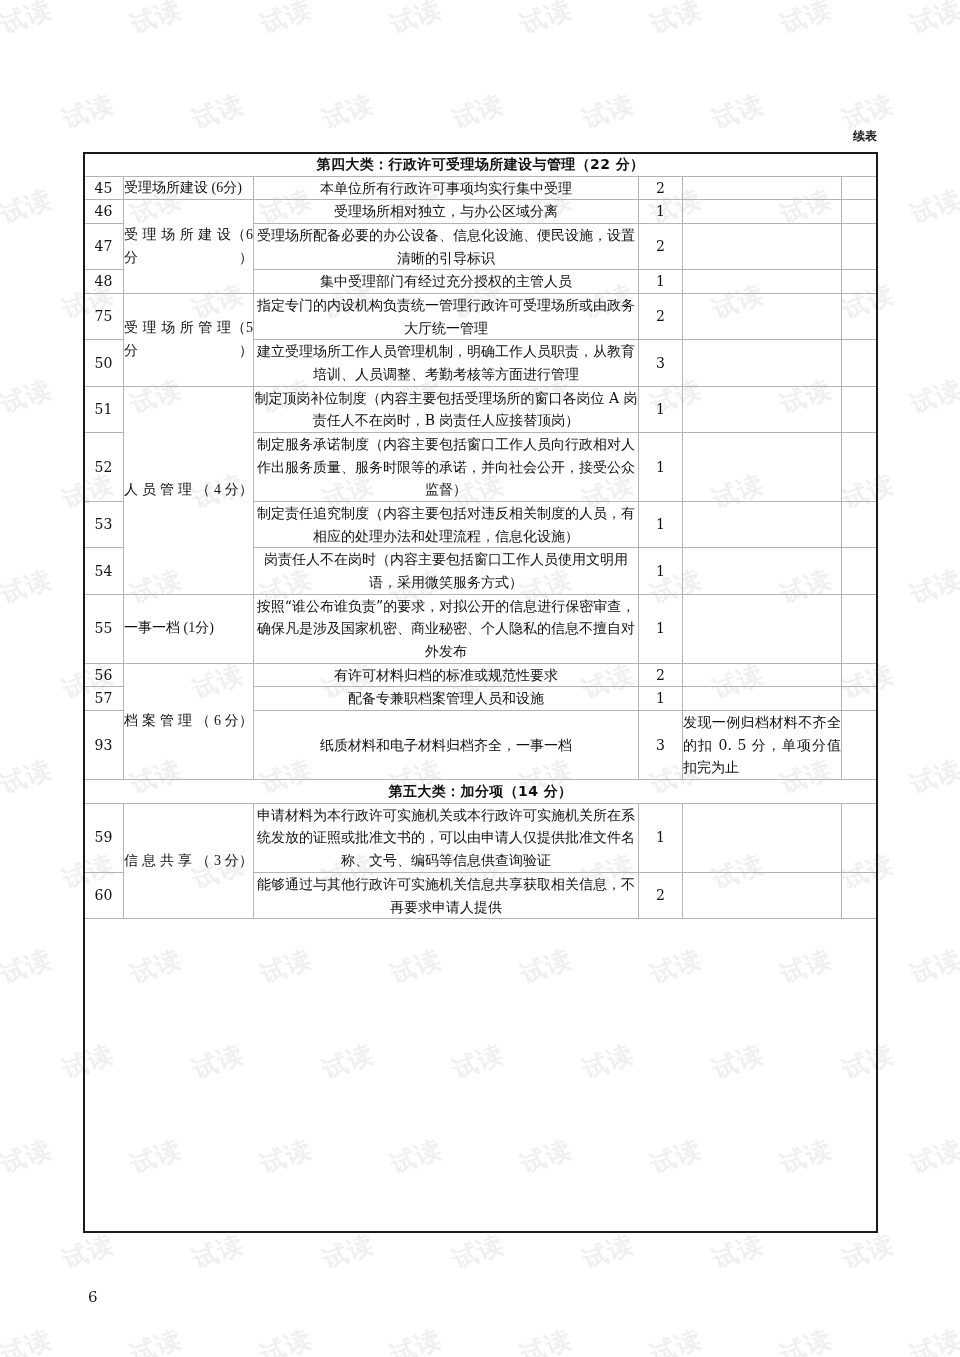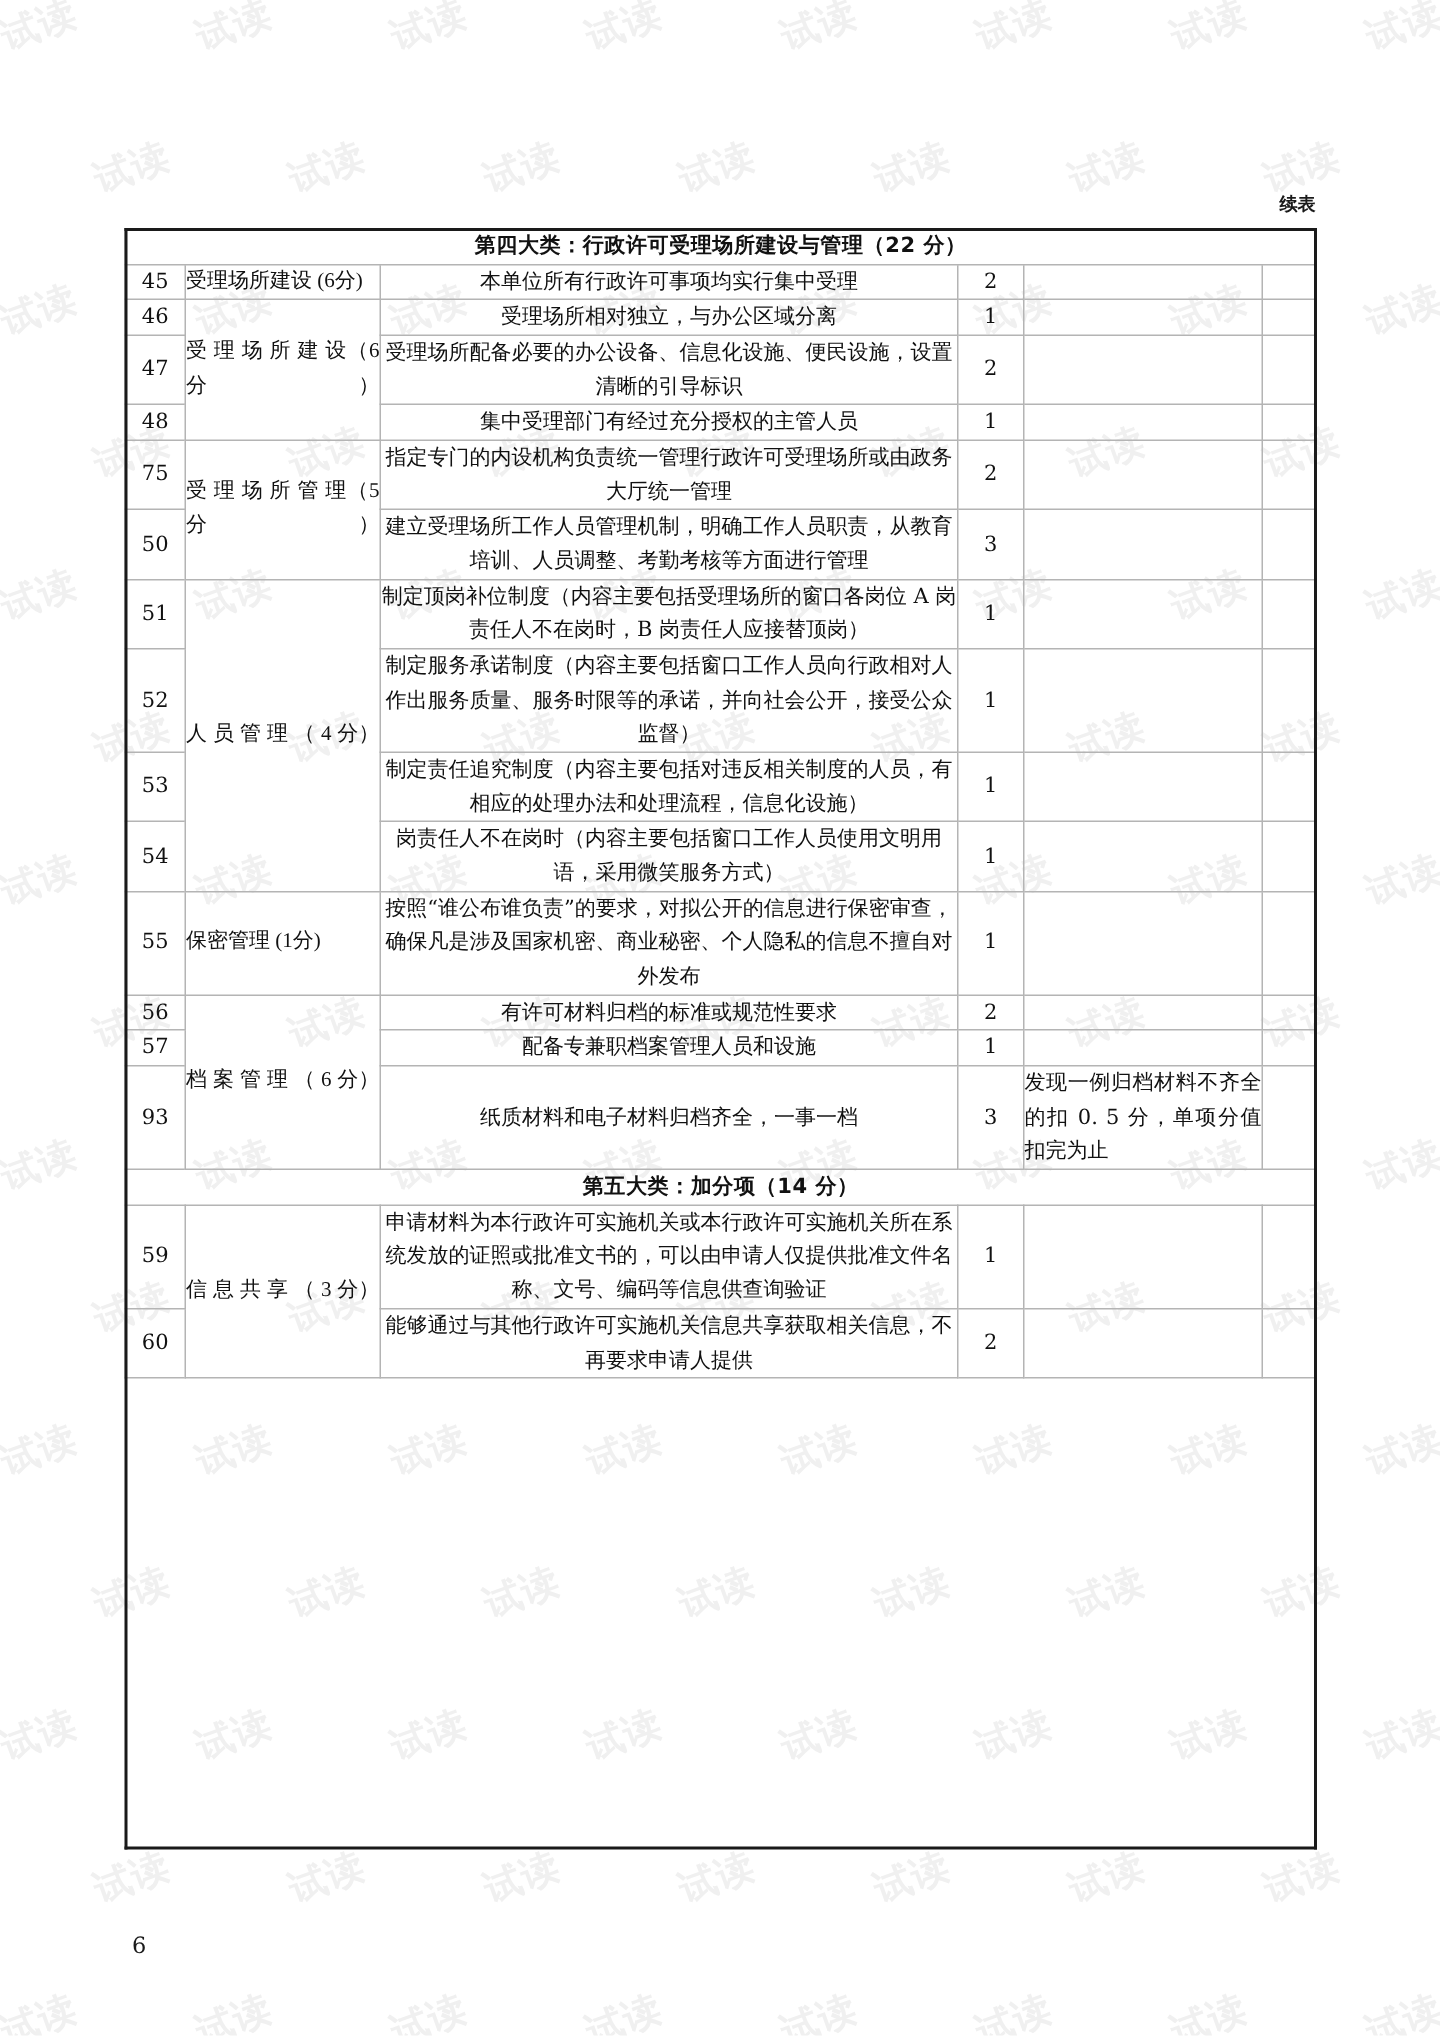--- a/index.html
+++ b/index.html
@@ -367,21 +367,21 @@
         <tr>
           <td class="num">54</td>
           <td class="content">岗责任人不在岗时（内容主要包括窗口工作人员使用文明用语，采用微笑服务方式）</td>
           <td class="score">1</td>
           <td class="remark"></td>
           <td class="blank"></td>
         </tr>
         <tr class="grp">
           <td class="num">55</td>
           <td class="cat plain" rowspan="1">
-            <span class="cat-inner">保密管理 (1分)</span>
+            <span class="cat-inner">一事一档 (1分)</span>
           </td>
           <td class="content">按照“谁公布谁负责”的要求，对拟公开的信息进行保密审查，确保凡是涉及国家机密、商业秘密、个人隐私的信息不擅自对外发布</td>
           <td class="score">1</td>
           <td class="remark"></td>
           <td class="blank"></td>
         </tr>
         <tr class="grp">
           <td class="num">56</td>
           <td class="cat" rowspan="3">
             <span class="cat-inner">档 案 管 理 （ 6 分）</span>

